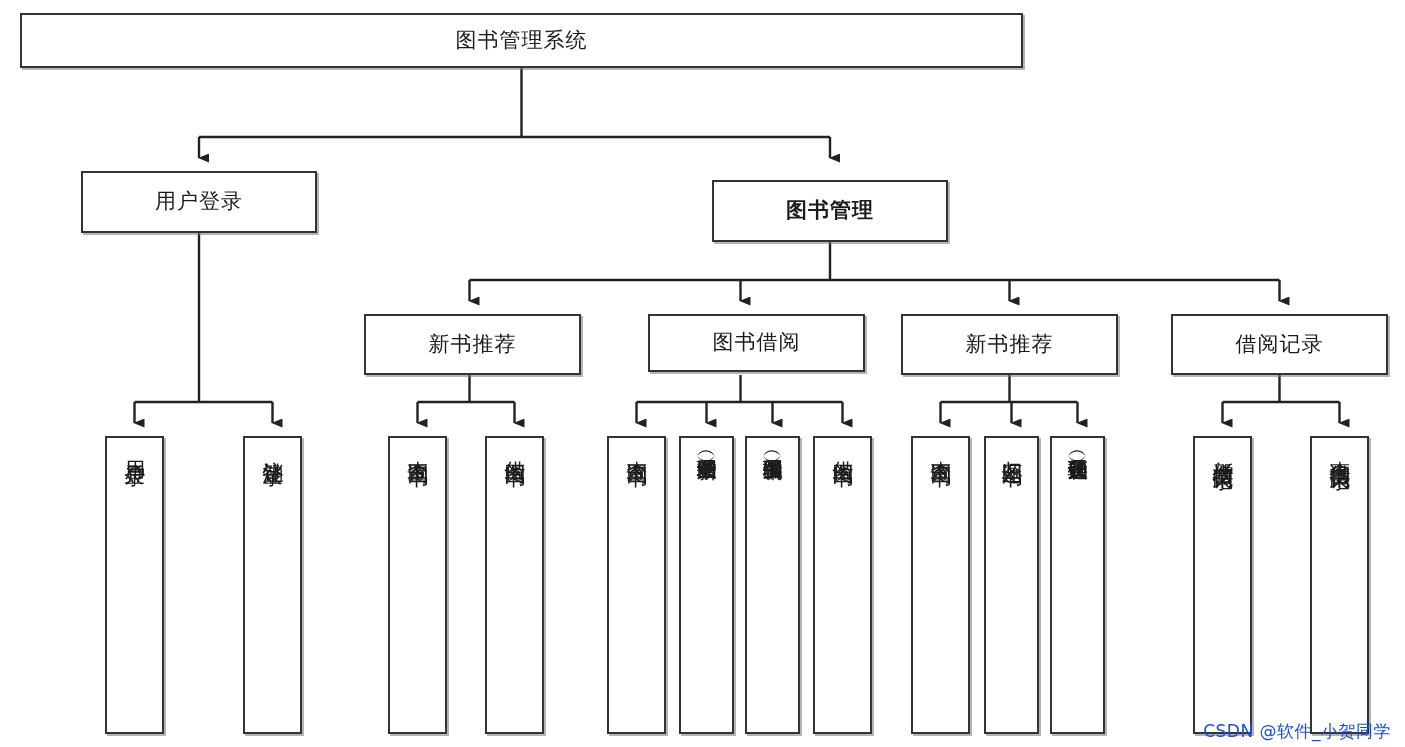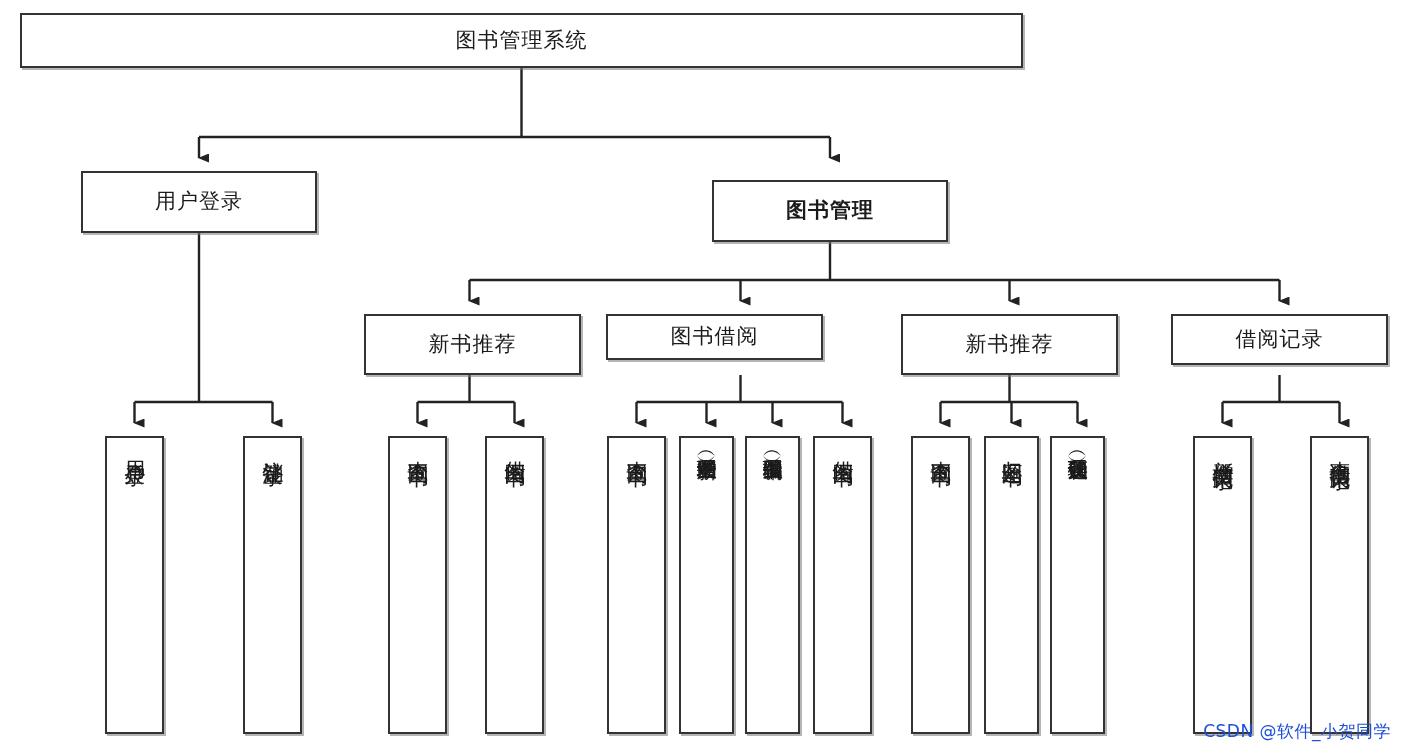--- a/index.html
+++ b/index.html
@@ -128,27 +128,27 @@
   <div class="node" style="left:81px; top:171px; width:236px; height:62px;">
     <span class="label-h">用户登录</span>
   </div>
   <div class="node" style="left:712px; top:180px; width:236px; height:62px;font-weight:bold;">
     <span class="label-h">图书管理</span>
   </div>
 
   <div class="node" style="left:364px; top:314px; width:217px; height:61px;">
     <span class="label-h">新书推荐</span>
   </div>
-  <div class="node" style="left:606px; top:314px; width:217px; height:46px;">
+  <div class="node" style="left:648px; top:314px; width:217px; height:58px;">
     <span class="label-h">图书借阅</span>
   </div>
   <div class="node" style="left:901px; top:314px; width:217px; height:61px;">
     <span class="label-h">新书推荐</span>
   </div>
-  <div class="node" style="left:1171px; top:314px; width:217px; height:51px;">
+  <div class="node" style="left:1171px; top:314px; width:217px; height:61px;">
     <span class="label-h">借阅记录</span>
   </div>
 
   <div class="node leaf" style="left:105px; top:436px; width:59px; height:298px;">
     <span class="label-v">用户登录</span>
   </div>
   <div class="node leaf" style="left:243px; top:436px; width:59px; height:298px;">
     <span class="label-v">注销登录</span>
   </div>
 

